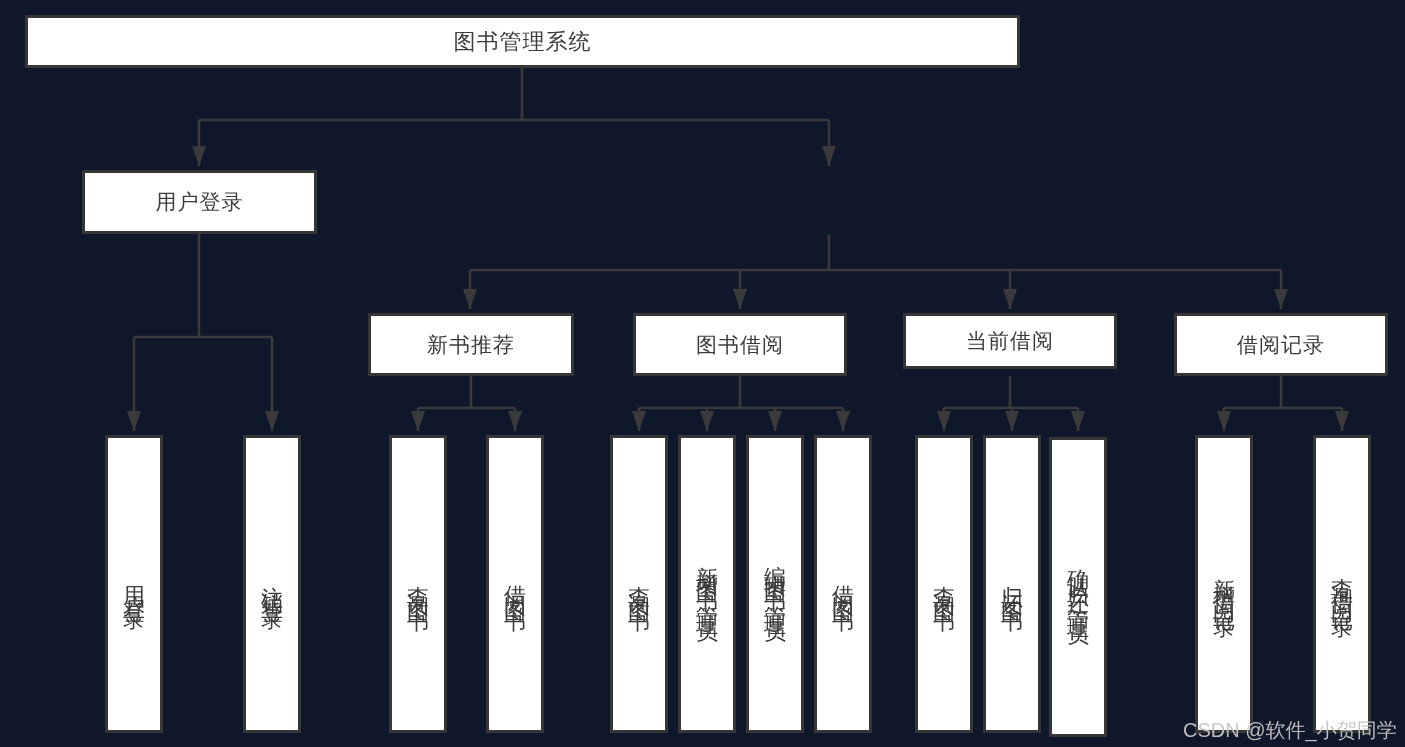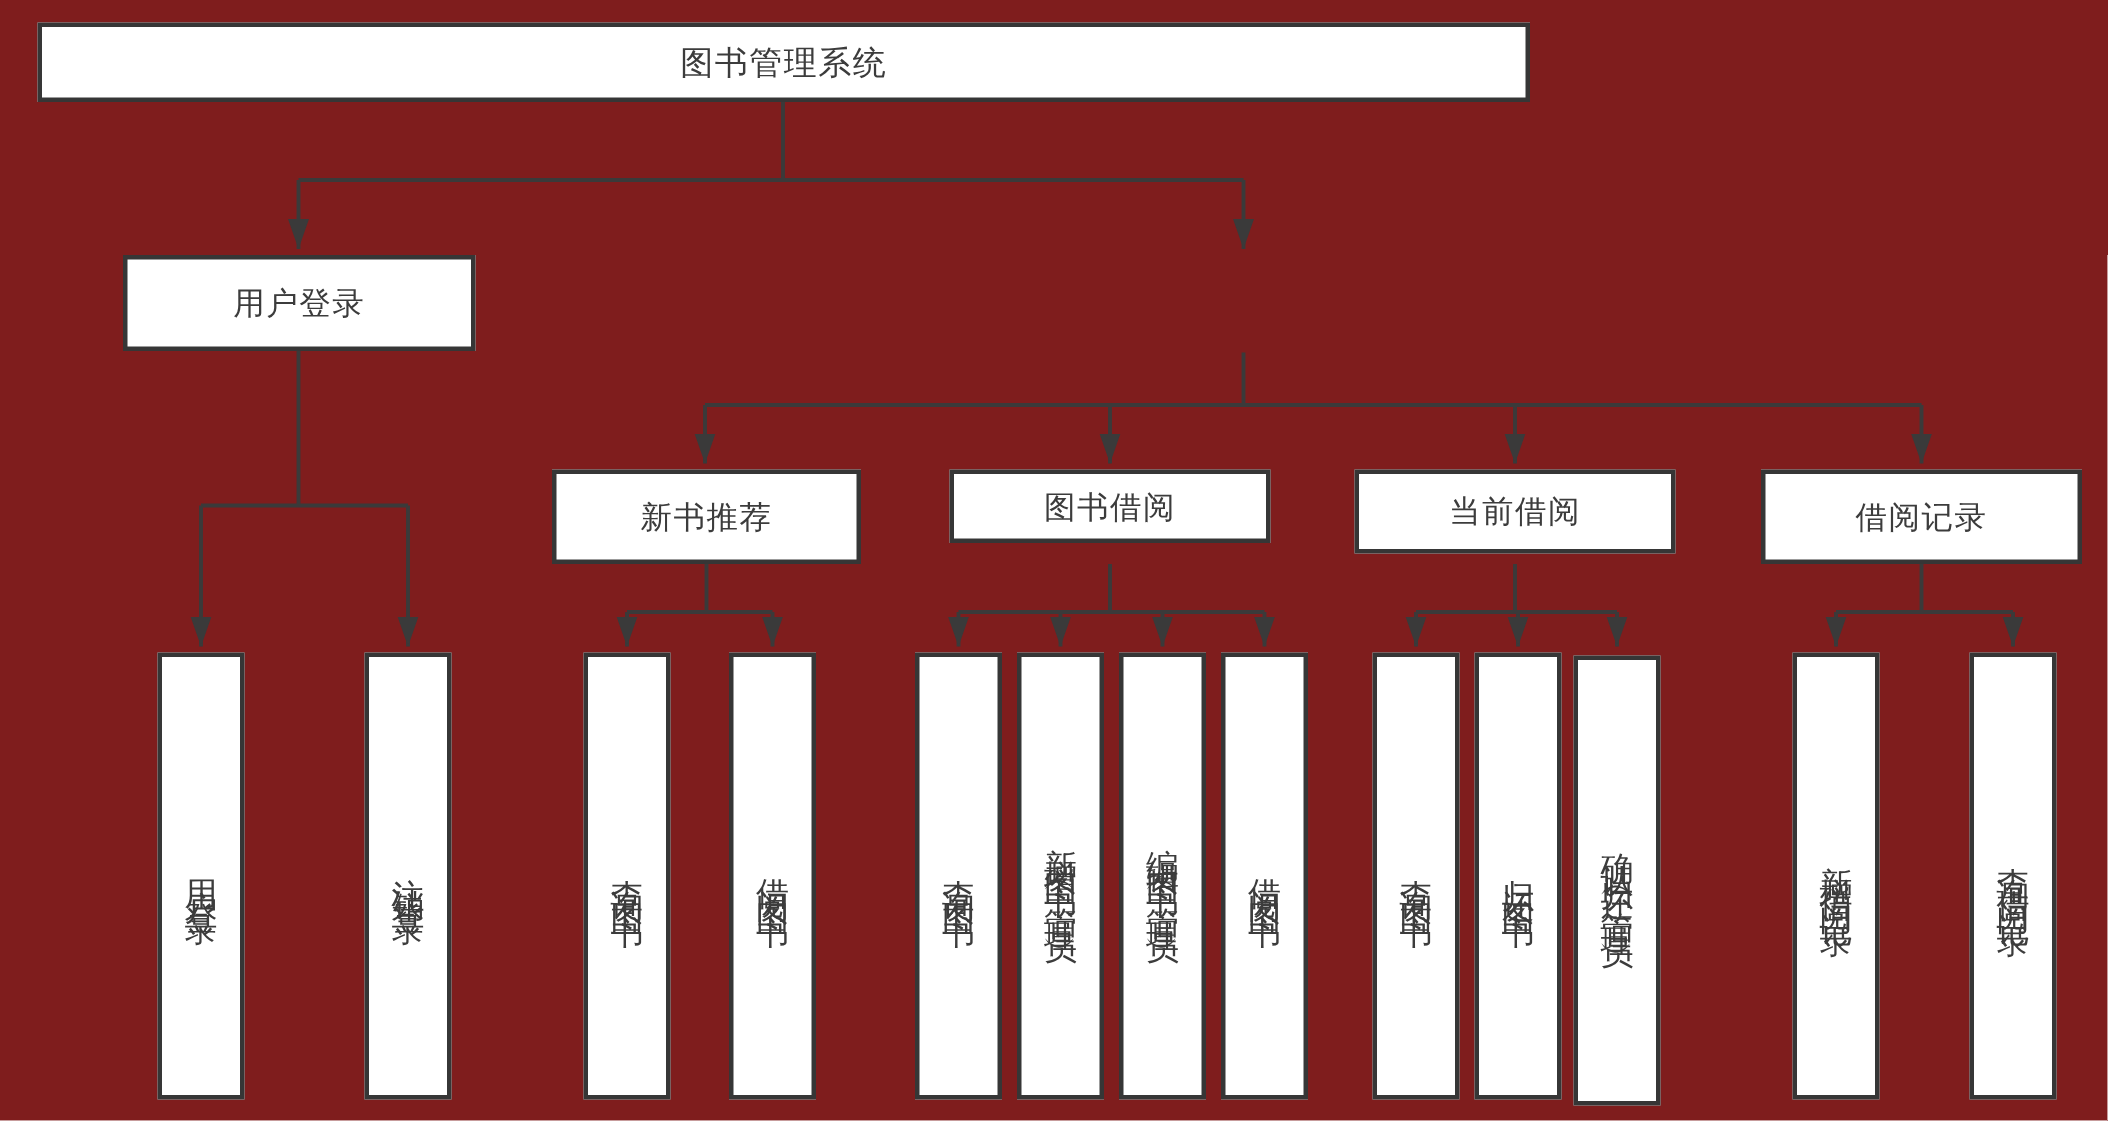--- a/index.html
+++ b/index.html
@@ -5,21 +5,21 @@
   html, body {
     margin: 0;
     padding: 0;
     background: #ffffff;
     font-family: "Liberation Sans", "DejaVu Sans", sans-serif;
   }
   #canvas {
     position: relative;
     width: 1405px;
     height: 747px;
-    background: #7f1d1d;
+    background: #0f172a;
     overflow: hidden;
   }
   #connectors {
     position: absolute;
     left: 0; top: 0;
     width: 1405px;
     height: 747px;
   }
   .node {
     position: absolute;
@@ -106,21 +106,21 @@
       <path d="M1224 408 V431" marker-end="url(#arrow)"></path>
       <path d="M1342 408 V431" marker-end="url(#arrow)"></path>
     </g>
   </svg>
 
   <div class="node hbox root" style="left:25px; top:15px; width:995px; height:53px;">图书管理系统</div>
 
   <div class="node hbox" style="left:82px; top:170px; width:235px; height:64px;">用户登录</div>
 
   <div class="node hbox" style="left:368px; top:313px; width:206px; height:63px;">新书推荐</div>
-  <div class="node hbox" style="left:633px; top:313px; width:214px; height:49px;">图书借阅</div>
+  <div class="node hbox" style="left:633px; top:313px; width:214px; height:63px;">图书借阅</div>
   <div class="node hbox" style="left:903px; top:313px; width:214px; height:56px;">当前借阅</div>
   <div class="node hbox" style="left:1174px; top:313px; width:214px; height:63px;">借阅记录</div>
 
   <div class="node vbox" style="left:105px; top:435px; width:58px; height:298px;">
     <span class="vtext">用户登录</span>
   </div>
   <div class="node vbox" style="left:243px; top:435px; width:58px; height:298px;">
     <span class="vtext">注销登录</span>
   </div>
 
@@ -154,14 +154,15 @@
     <span class="vtext">确认归还（管理员）</span>
   </div>
 
   <div class="node vbox" style="left:1195px; top:435px; width:58px; height:298px;">
     <span class="vtext">新增借阅记录</span>
   </div>
   <div class="node vbox" style="left:1313px; top:435px; width:58px; height:298px;">
     <span class="vtext">查询借阅记录</span>
   </div>
 
+  <div class="watermark">CSDN @软件_小贺同学</div>
 
 </div>
 
 </body></html>

